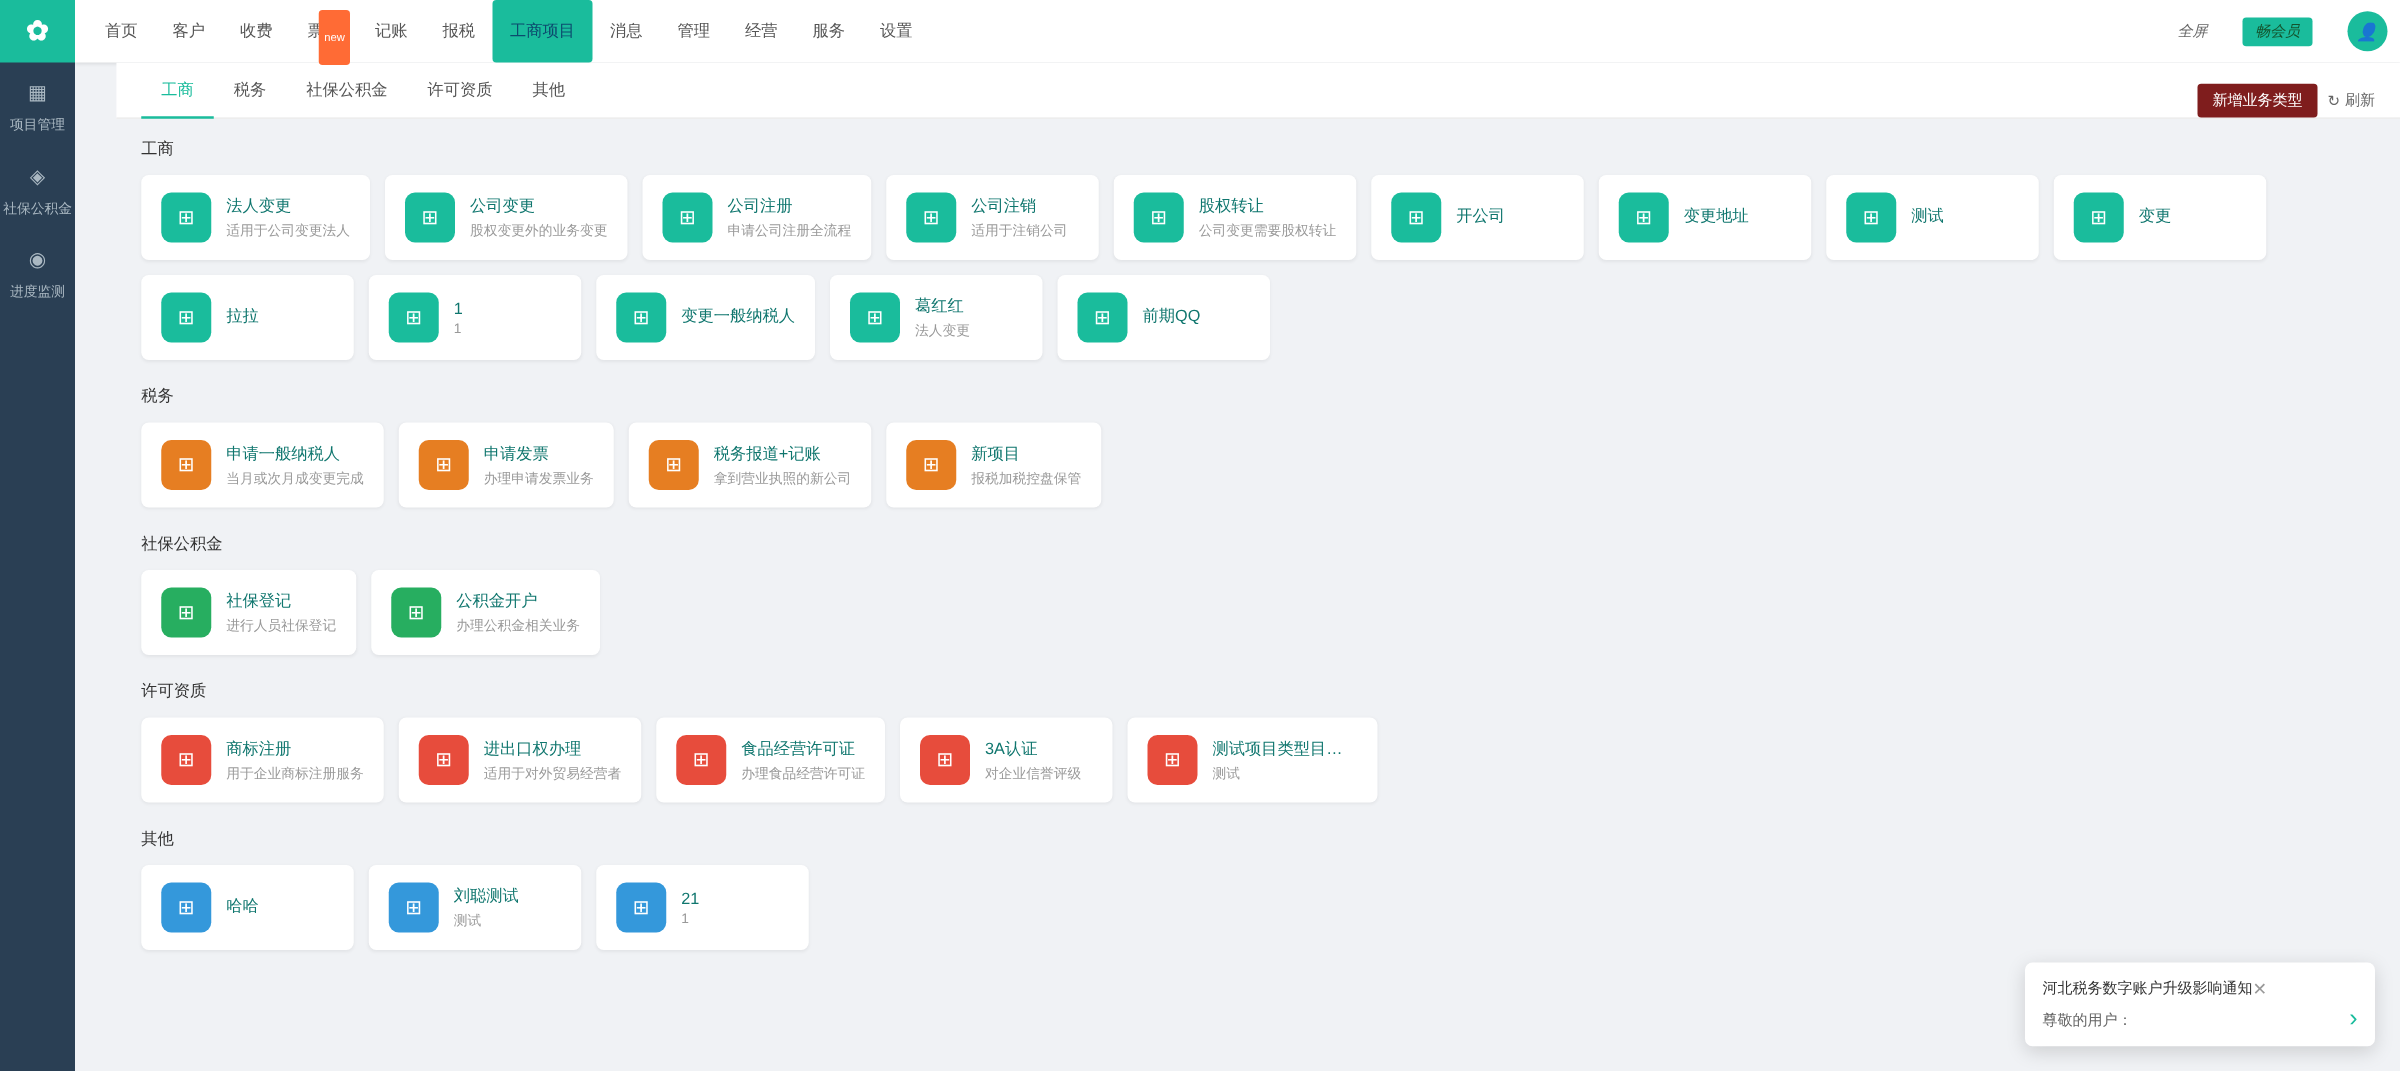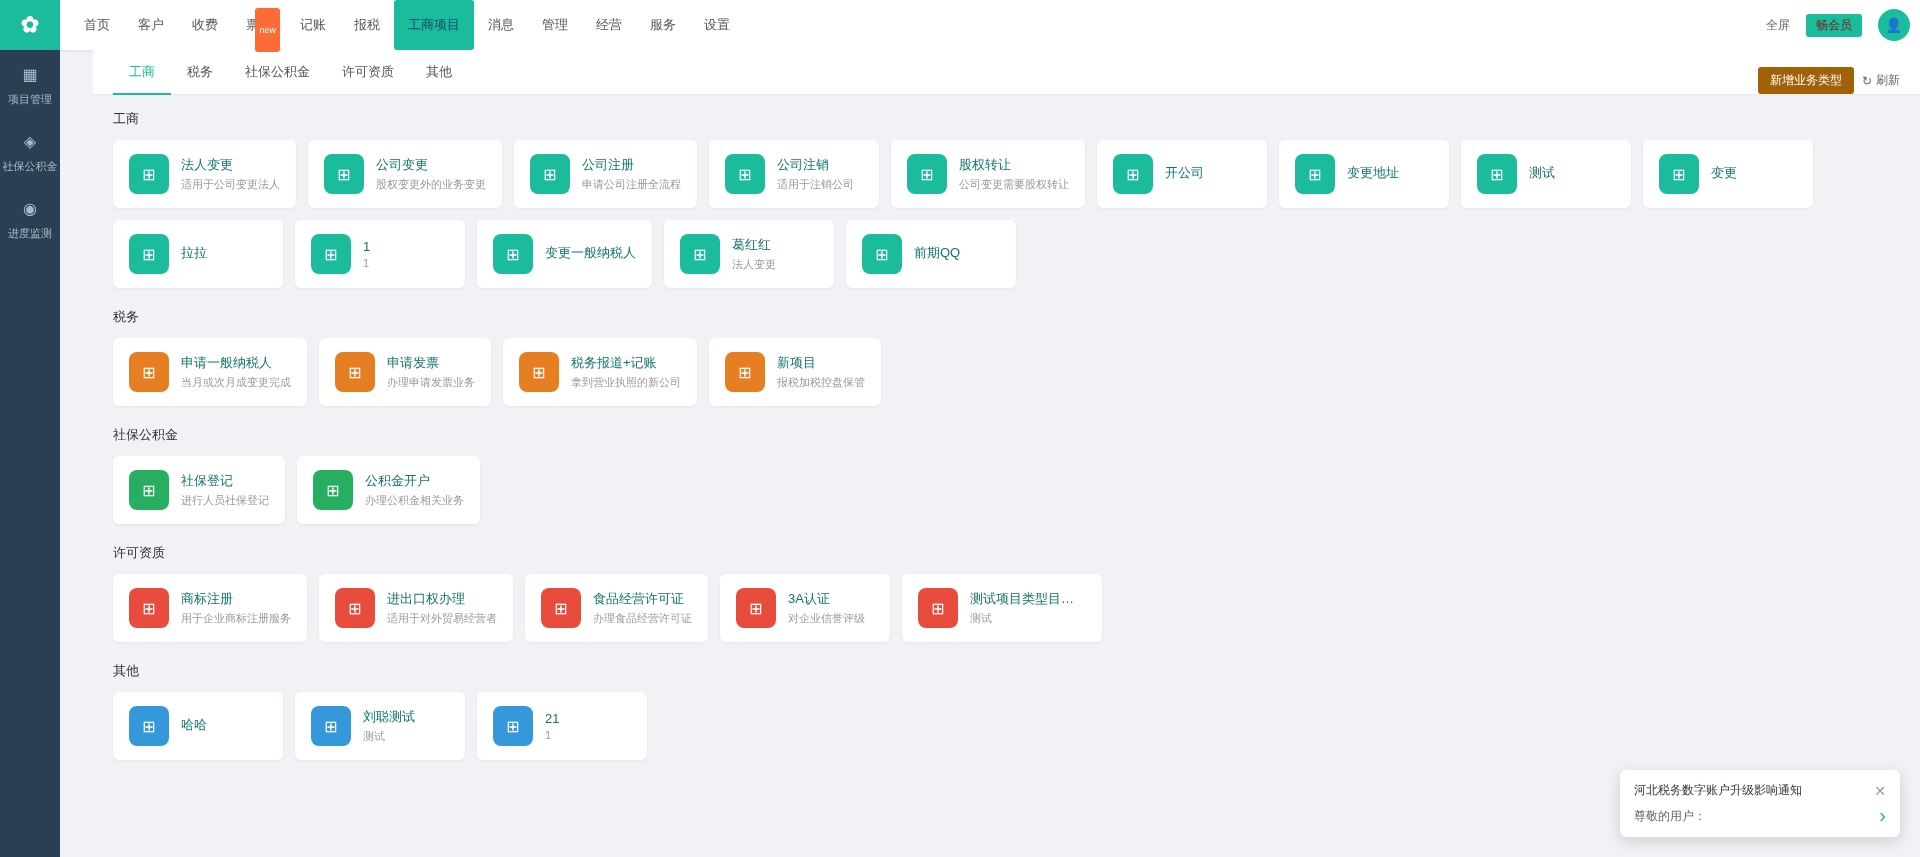--- a/index.html
+++ b/index.html
@@ -90,27 +90,28 @@
       background: #ff6b35;
       color: white;
       font-size: 9px;
       padding: 17px 4px;
       border-radius: 3px;
     }
     .topnav-right {
       margin-left: auto;
       display: flex;
       align-items: center;
-      gap: 16px;
+      gap: 28px;
       font-size: 12px;
       color: #666;
+      font-style: italic;
     }
     .topnav-right .btn-vip {
       background: #1abc9c;
-      color: #7f1d1d;
+      color: #14532d;
       padding: 3px 10px;
       border-radius: 3px;
       cursor: pointer;
       font-size: 12px;
     }
     .avatar {
       width: 32px;
       height: 32px;
       border-radius: 50%;
       background: #1abc9c;
@@ -163,21 +164,21 @@
       color: #1abc9c;
       border-bottom: 2px solid #1abc9c;
     }
     .sub-tabs-right {
       margin-left: auto;
       display: flex;
       align-items: center;
       gap: 8px;
     }
     .btn-add-type {
-      background: #a16207;
+      background: #7f1d1d;
       color: white;
       padding: 5px 12px;
       border-radius: 3px;
       cursor: pointer;
       font-size: 12px;
     }
     .btn-refresh {
       display: flex;
       align-items: center;
       gap: 4px;
@@ -264,21 +265,20 @@
       width: 280px;
       background: white;
       border-radius: 6px;
       box-shadow: 0 4px 15px rgba(0,0,0,0.15);
       padding: 12px 14px;
       font-size: 12px;
     }
     .notification-header {
       display: flex;
       align-items: center;
-      justify-content: space-between;
       margin-bottom: 8px;
     }
     .notification-title {
       font-size: 12px;
       color: #333;
       font-weight: 500;
     }
     .notification-close {
       cursor: pointer;
       color: #999;

